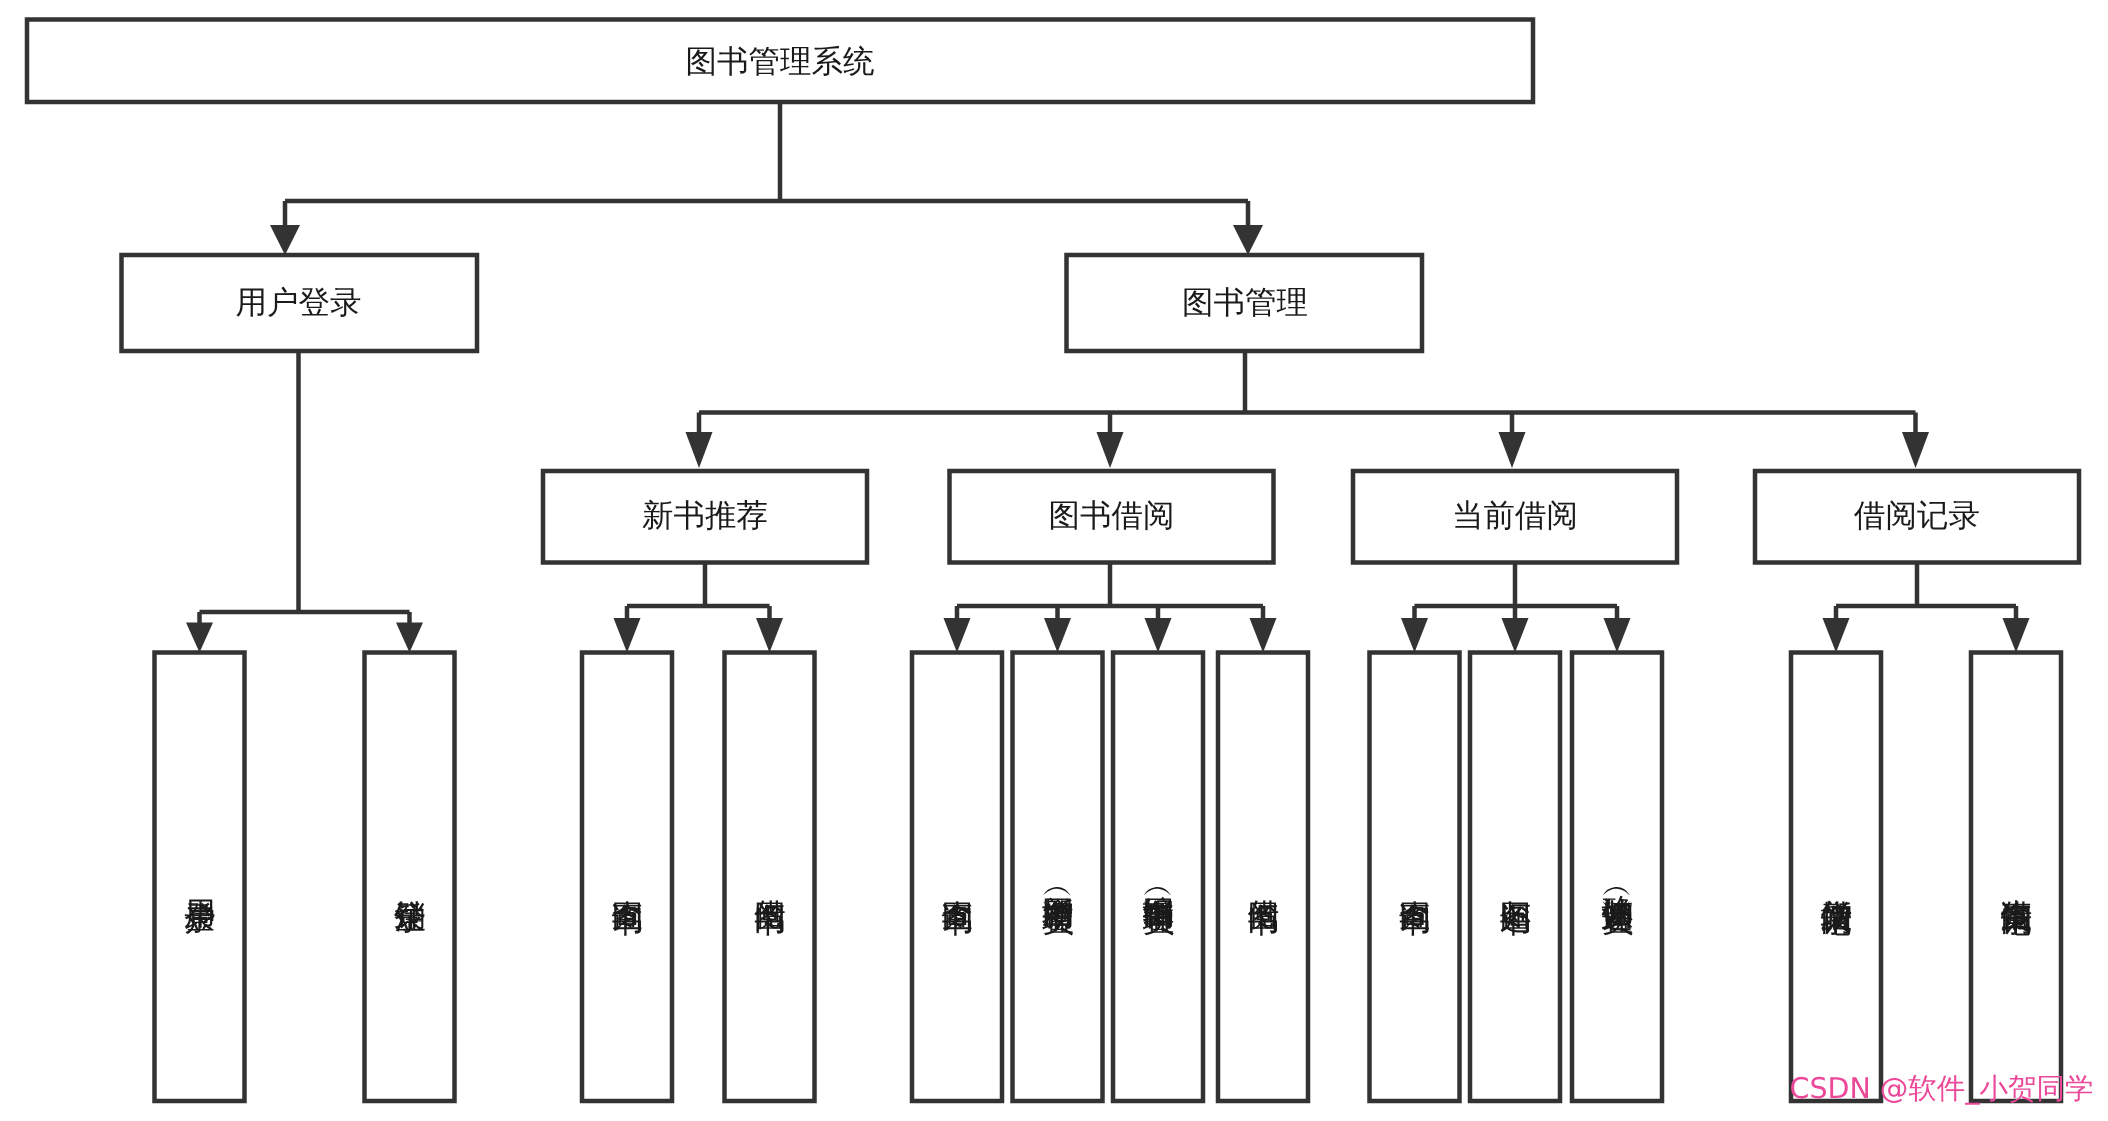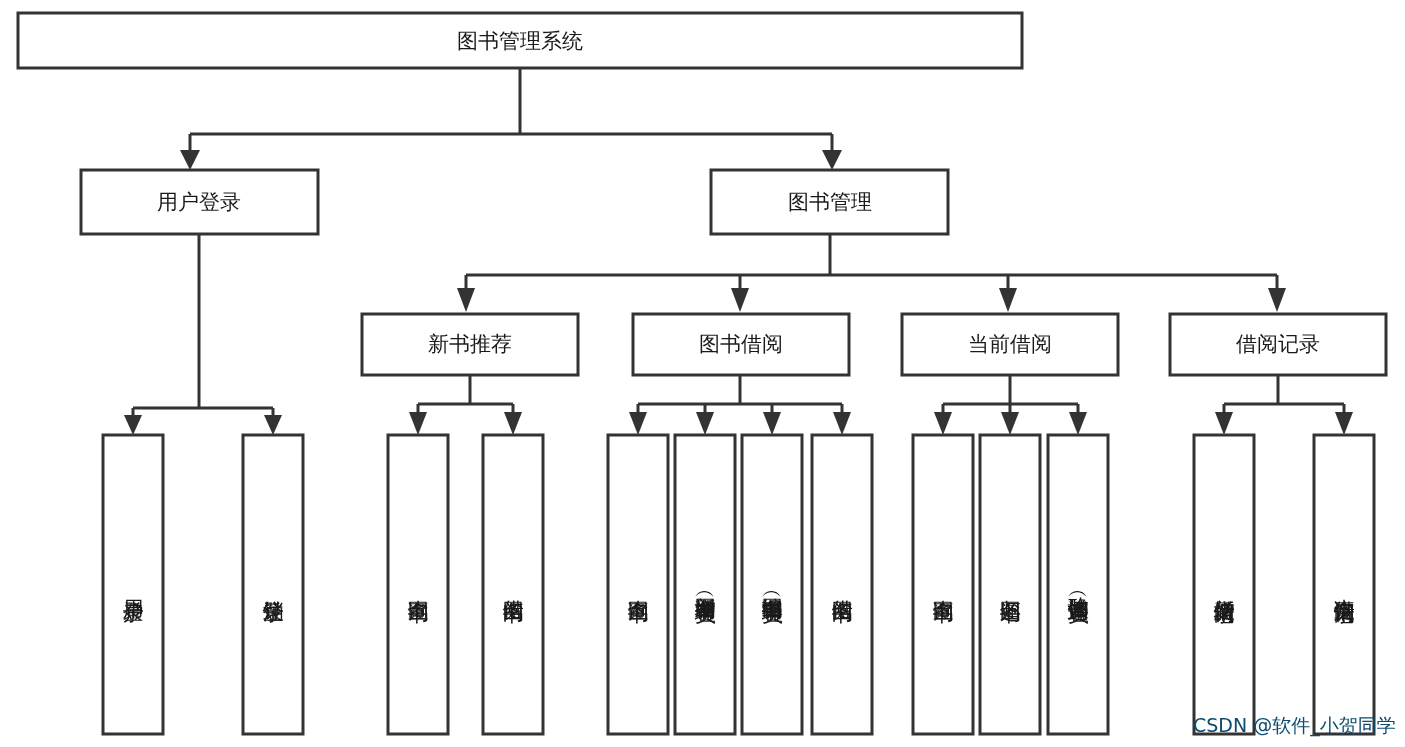--- a/index.html
+++ b/index.html
@@ -65,21 +65,21 @@
     justify-content: center;
     text-align: center;
     white-space: nowrap;
     pointer-events: none;
     user-select: none;
   }
   .watermark {
     position: absolute;
     font-family: "DejaVu Sans", "Liberation Sans", sans-serif;
     font-size: 19px;
-    color: #0c4a6e;
+    color: #ec4899;
     white-space: nowrap;
     user-select: none;
   }
 </style>
 </head>
 <body>
 
 <div id="diagram-root">
 
   <svg class="diagram-svg" viewBox="0 0 1405 747" xmlns="http://www.w3.org/2000/svg">

